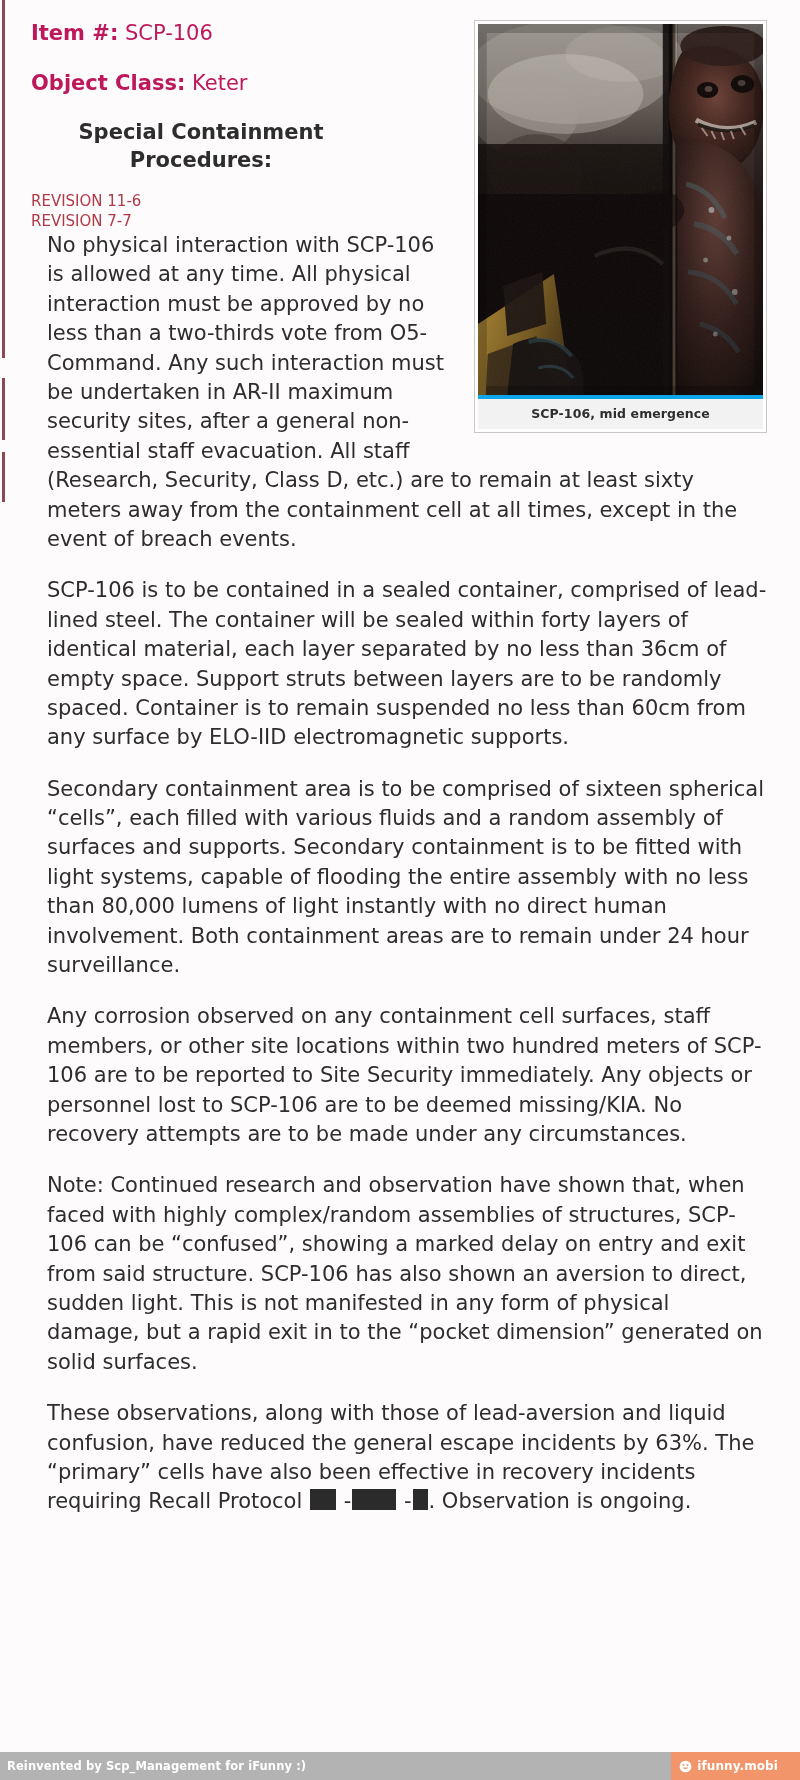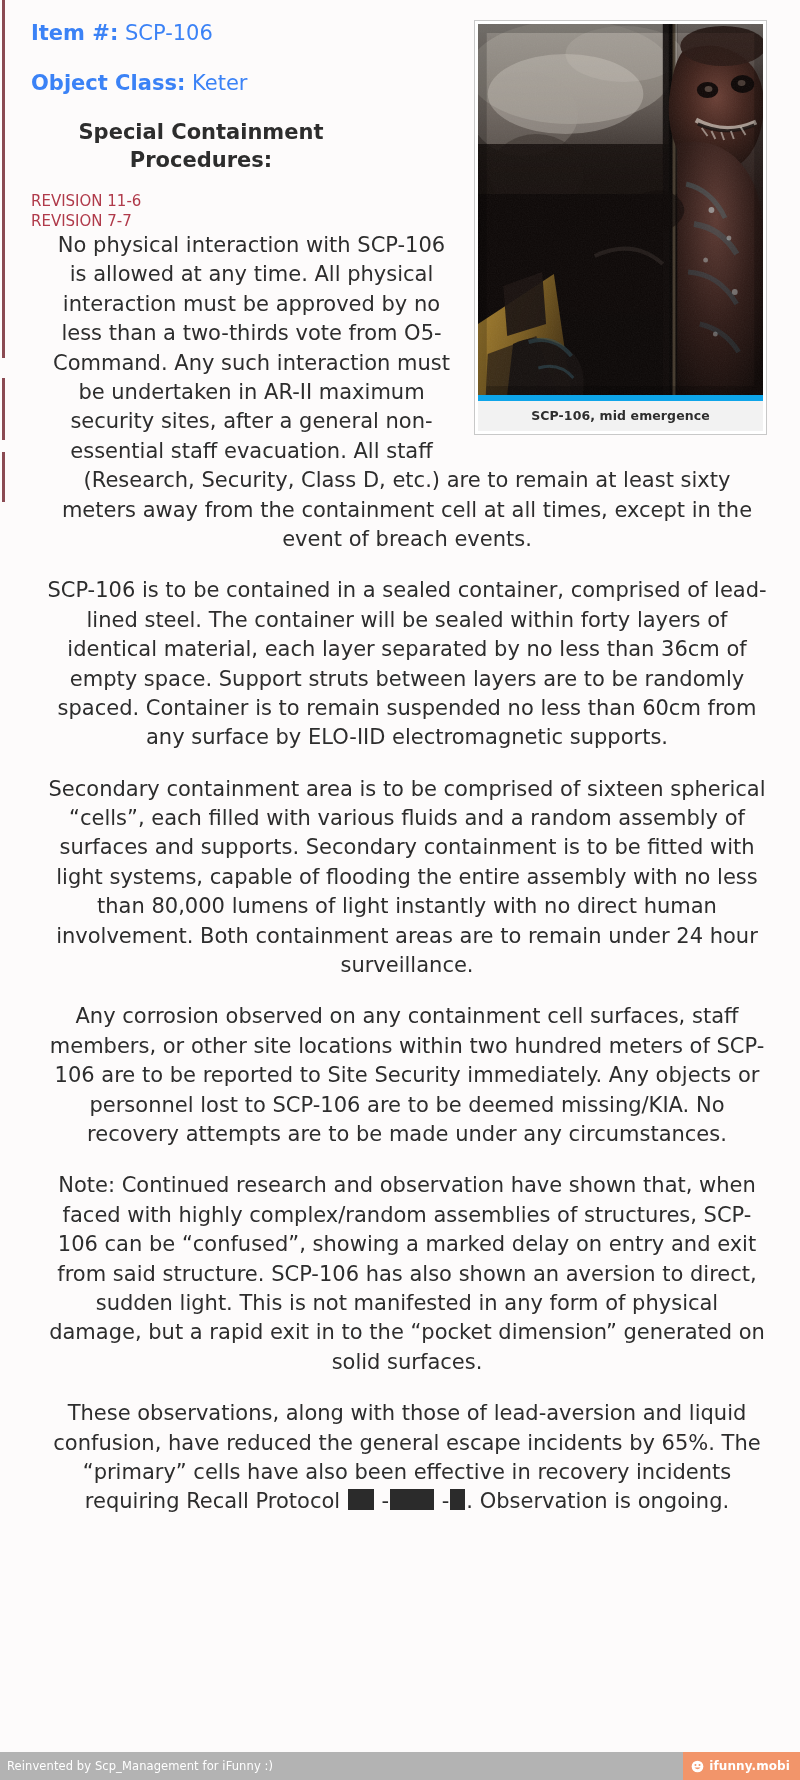--- a/index.html
+++ b/index.html
@@ -54,35 +54,35 @@
     width: 100%;
     height: 371px;
     display: block;
     position: relative;
     overflow: hidden;
     background: #1a1210;
   }
   .figure-photo svg { display: block; width: 100%; height: 100%; }
   .figure-caption {
     background: #f2f2f2;
-    border-top: 6px solid #0ea5e9;
+    border-top: 4px solid #0ea5e9;
     text-align: center;
     font-size: 12.5px;
     font-weight: bold;
     color: #2e2e2e;
     padding: 7px 2px 8px 2px;
     letter-spacing: 0.1px;
     font-family: "DejaVu Sans", "Liberation Sans", sans-serif;
   }
 
   
   .meta-line {
     font-size: 21px;
     line-height: 1.32;
-    color: #3b82f6;
+    color: #be185d;
     margin: 0 0 22px 0;
   }
   .meta-line .lbl { font-weight: bold; }
 
   .sec-head {
     font-size: 21px;
     font-weight: bold;
     line-height: 1.32;
     color: #2d2d2d;
     margin: 0 0 16px 0;
@@ -102,21 +102,21 @@
     line-height: 1.34;
     color: #2d2d2d;
     margin: 18px 0 18px 0;
   }
 
   p.body-text {
     font-size: 21px;
     line-height: 1.40;
     color: #2d2d2d;
     margin: 0 0 22px 16px;
-    text-align: center;
+    text-align: left;
   }
   p.body-text.note { }
 
   .redact {
     display: inline-block;
     background: #2b2b2b;
     vertical-align: -2px;
     margin: 0 1px;
   }
   .redact.w1 { width: 26px; height: 21px; }
@@ -130,32 +130,32 @@
     bottom: 0;
     width: 800px;
     height: 28px;
     background: #b3b3b3;
     display: flex;
     align-items: center;
     justify-content: space-between;
   }
   .footer-credit {
     font-size: 11.5px;
-    font-weight: normal;
+    font-weight: bold;
     color: #ffffff;
     padding-left: 7px;
     letter-spacing: 0.1px;
   }
   .ifunny-badge {
     background: #f2956a;
     height: 28px;
     display: flex;
     align-items: center;
     gap: 5px;
-    padding: 0 10px 0 8px;
+    padding: 0 22px 0 8px;
   }
   .ifunny-badge .smiley {
     width: 13px;
     height: 13px;
     display: block;
   }
   .ifunny-badge .mobi {
     font-size: 12px;
     font-weight: bold;
     color: #ffffff;
@@ -304,21 +304,21 @@
 
 
   <p class="body-text">No physical interaction with SCP-106 is allowed at any time. All physical interaction must be approved by no less than a two-thirds vote from O5-Command. Any such interaction must be undertaken in AR-II maximum security sites, after a general non-essential staff evacuation. All staff (Research, Security, Class D, etc.) are to remain at least sixty meters away from the containment cell at all times, except in the event of breach events.</p>
   <p class="body-text">SCP-106 is to be contained in a sealed container, comprised of lead-lined steel. The container will be sealed within forty layers of identical material, each layer separated by no less than 36cm of empty space. Support struts between layers are to be randomly spaced. Container is to remain suspended no less than 60cm from any surface by ELO-IID electromagnetic supports.</p>
   <p class="body-text">Secondary containment area is to be comprised of sixteen spherical “cells”, each filled with various fluids and a random assembly of surfaces and supports. Secondary containment is to be fitted with light systems, capable of flooding the entire assembly with no less than 80,000 lumens of light instantly with no direct human involvement. Both containment areas are to remain under 24 hour surveillance.</p>
   <p class="body-text">Any corrosion observed on any containment cell surfaces, staff members, or other site locations within two hundred meters of SCP-106 are to be reported to Site Security immediately. Any objects or personnel lost to SCP-106 are to be deemed missing/KIA. No recovery attempts are to be made under any circumstances.</p>
 
   <p class="body-text note">Note: Continued research and observation have shown that, when faced with highly complex/random assemblies of structures, SCP-106 can be “confused”, showing a marked delay on entry and exit from said structure. SCP-106 has also shown an aversion to direct, sudden light. This is not manifested in any form of physical damage, but a rapid exit in to the “pocket dimension” generated on solid surfaces.</p>
 
   <p class="body-text note">
-    <span>These observations, along with those of lead-aversion and liquid confusion, have reduced the general escape incidents by 65%. The “primary” cells have also been effective in recovery incidents requiring Recall Protocol </span><span class="redact w1"></span><span> -</span><span class="redact w2"></span><span> -</span><span class="redact w3"></span><span>. Observation is ongoing.</span>
+    <span>These observations, along with those of lead-aversion and liquid confusion, have reduced the general escape incidents by 63%. The “primary” cells have also been effective in recovery incidents requiring Recall Protocol </span><span class="redact w1"></span><span> -</span><span class="redact w2"></span><span> -</span><span class="redact w3"></span><span>. Observation is ongoing.</span>
   </p>
 
 </div>
 
 <div class="footer">
   <div class="footer-credit">Reinvented by Scp_Management for iFunny :)</div>
   <div class="ifunny-badge">
     <svg class="smiley" viewBox="0 0 16 16" aria-hidden="true">
       <circle cx="8" cy="8" r="7.2" fill="#ffffff"></circle>
       <circle cx="5.5" cy="6.2" r="1.25" fill="#f2956a"></circle>

